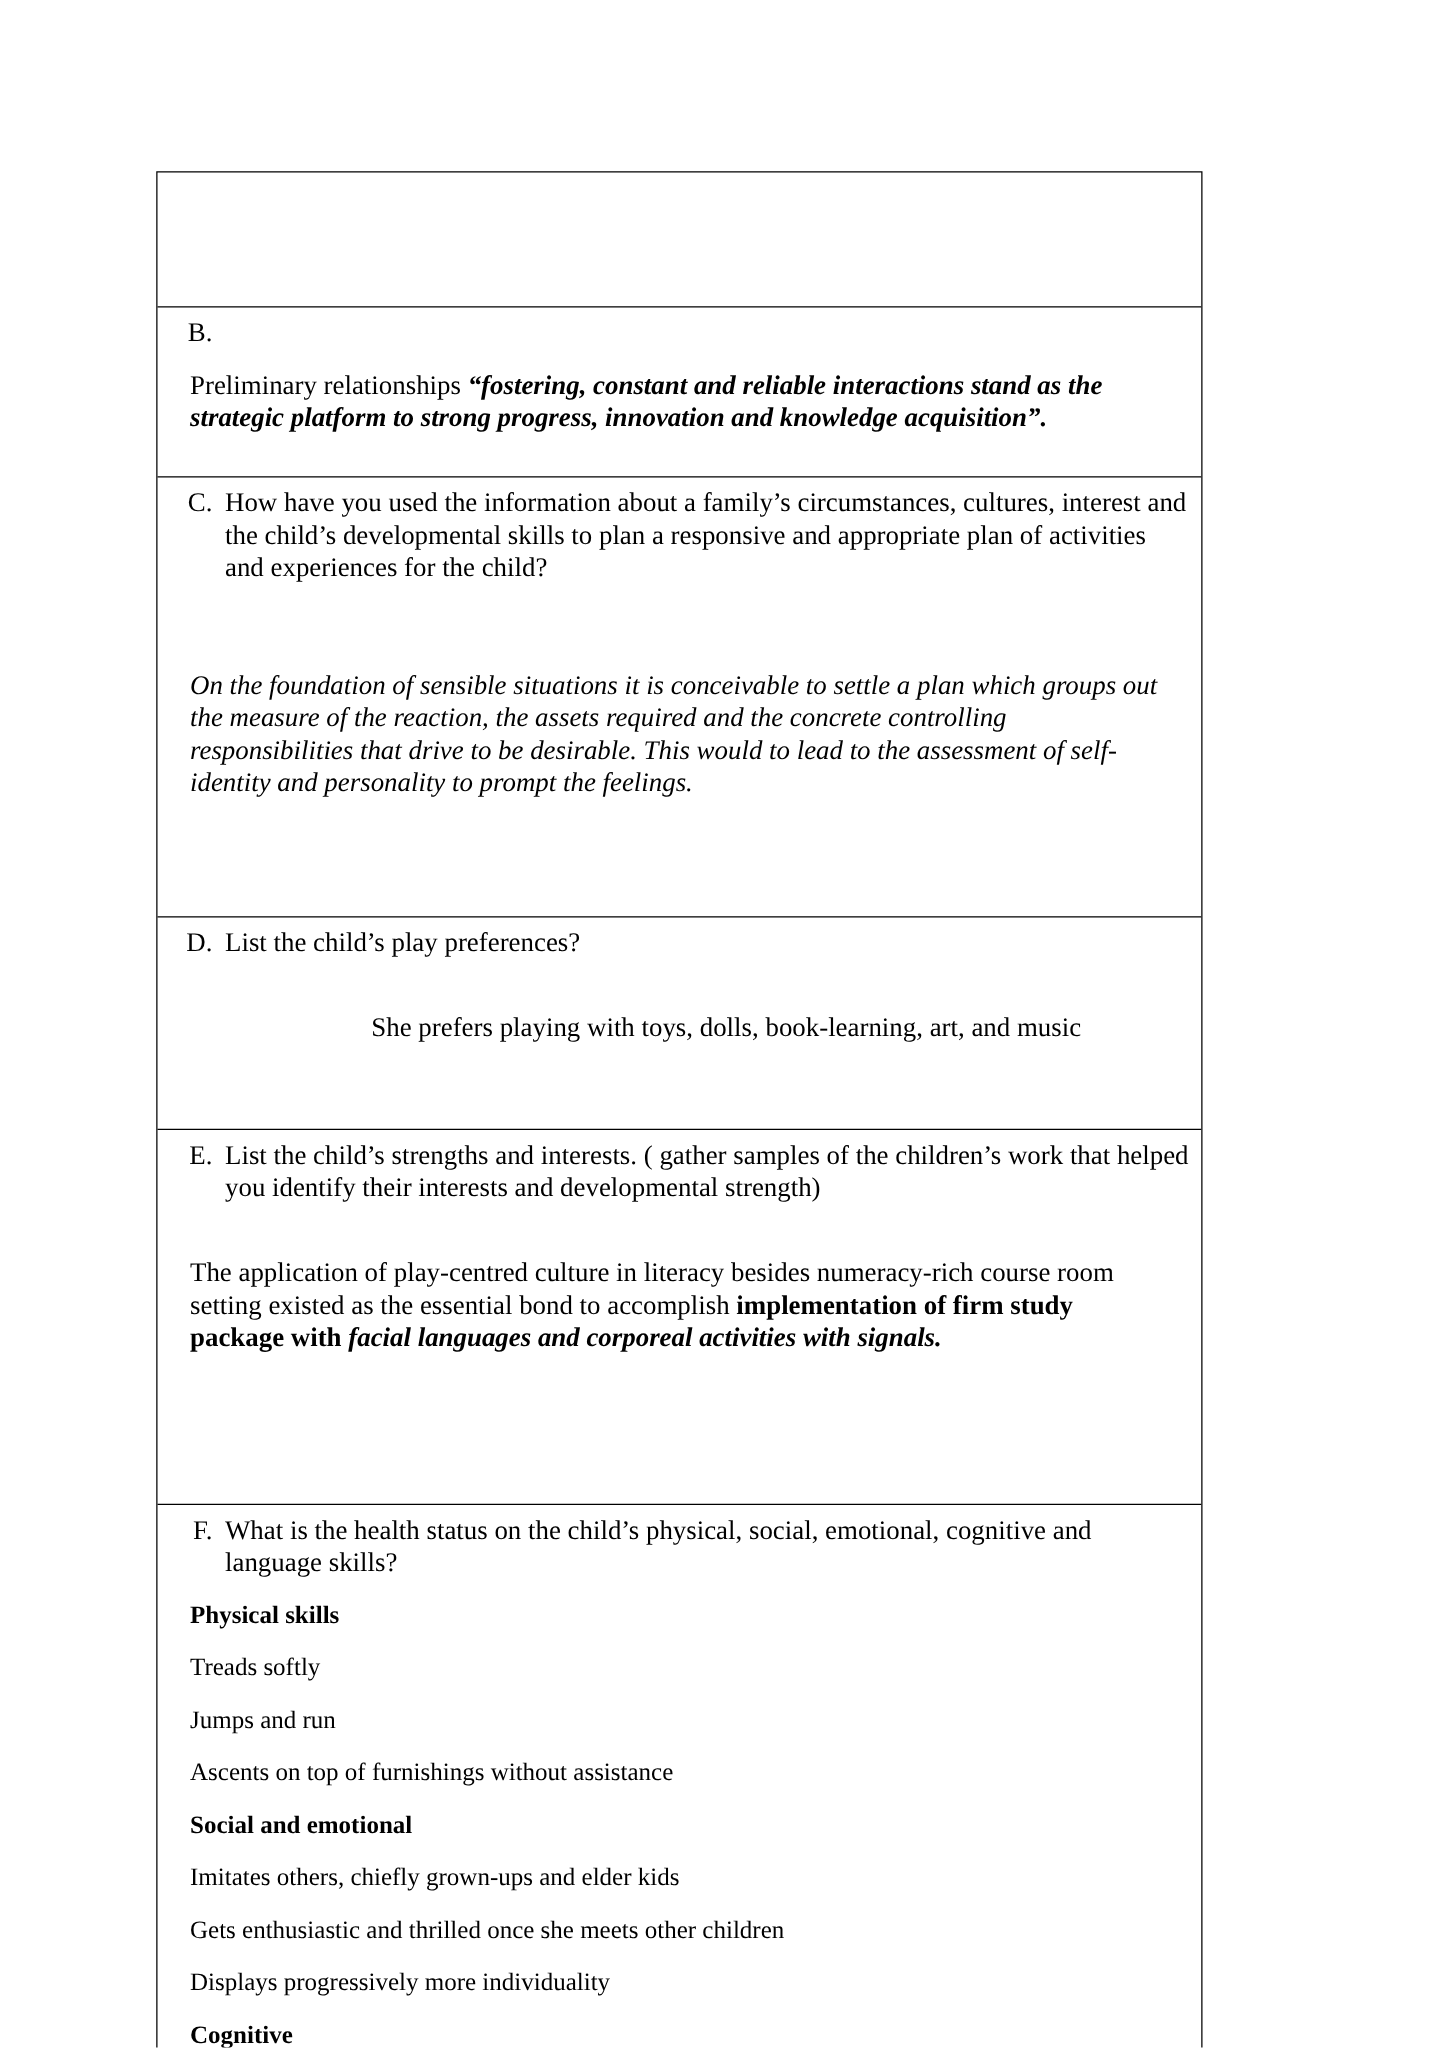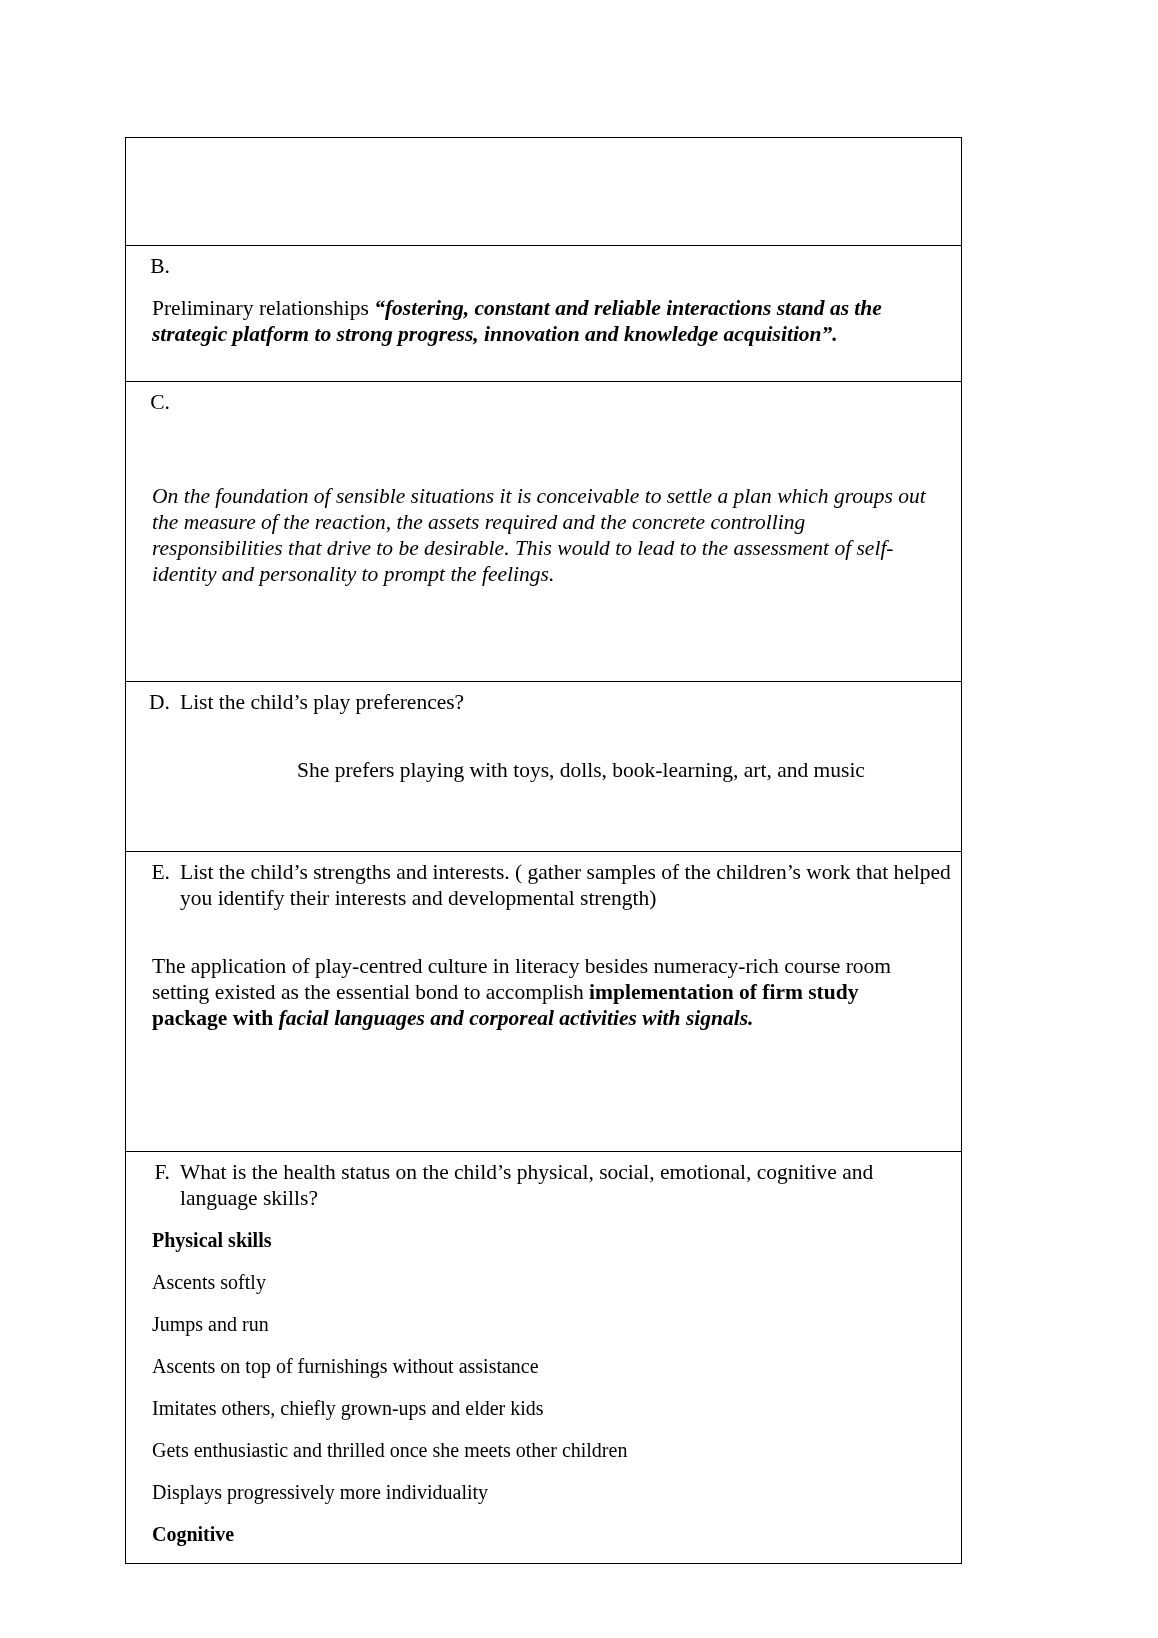--- a/index.html
+++ b/index.html
@@ -113,20 +113,21 @@
           <p class="para"><span>Preliminary relationships </span><span class="bi">“fostering, constant and reliable interactions stand as the strategic platform to strong progress, innovation and knowledge acquisition”.</span></p>
         </div>
         <div class="spacer-sm"></div>
       </div>
     </div>
 
     <div class="row">
       <div class="cell">
         <div class="q">
           <span class="q-letter">C.</span>
+          <span class="q-text">How have you used the information about a family’s circumstances, cultures, interest and the child’s developmental skills to plan a responsive and appropriate plan of activities and experiences for the child?</span>
         </div>
         <div class="spacer-lg"></div>
         <p class="para ital">On the foundation of sensible situations it is conceivable to settle a plan which groups out the measure of the reaction, the assets required and the concrete controlling responsibilities that drive to be desirable. This would to lead to the assessment of self-identity and personality to prompt the feelings.</p>
         <div class="spacer-xl"></div>
       </div>
     </div>
 
     <div class="row">
       <div class="cell">
         <div class="q">
@@ -153,24 +154,25 @@
     </div>
 
     <div class="row">
       <div class="cell">
         <div class="q">
           <span class="q-letter">F.</span>
           <span class="q-text">What is the health status on the child’s physical, social, emotional, cognitive and language skills?</span>
         </div>
 
         <p class="list-line b">Physical skills</p>
-        <p class="list-line">Ascents softly</p>
+        <p class="list-line">Treads softly</p>
         <p class="list-line">Jumps and run</p>
         <p class="list-line">Ascents on top of furnishings without assistance</p>
 
+        <p class="list-line b">Social and emotional</p>
         <p class="list-line">Imitates others, chiefly grown-ups and elder kids</p>
         <p class="list-line">Gets enthusiastic and thrilled once she meets other children</p>
         <p class="list-line">Displays progressively more individuality</p>
 
         <p class="list-line b">Cognitive</p>
       </div>
     </div>
 
   </div>
 </div>

